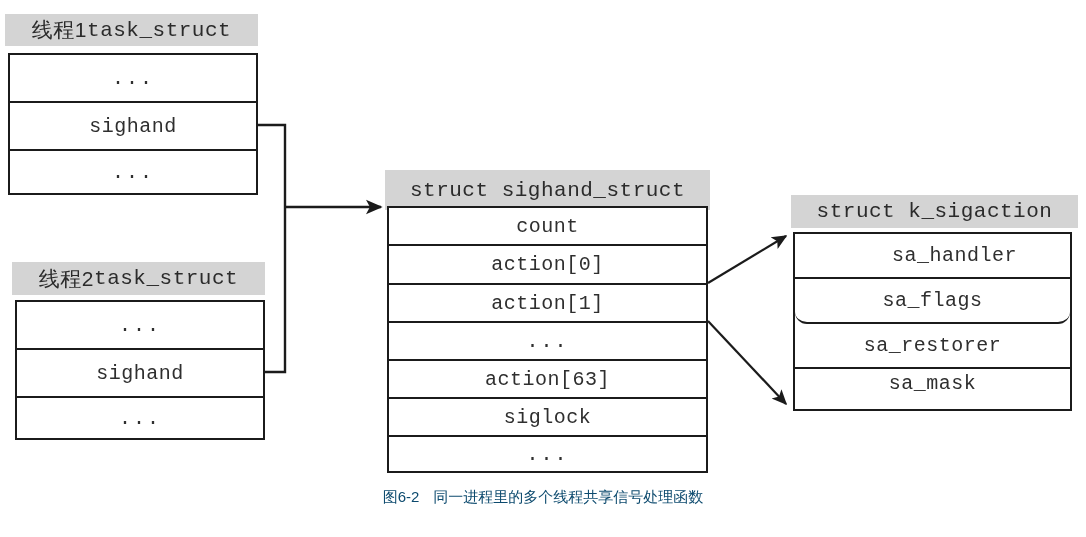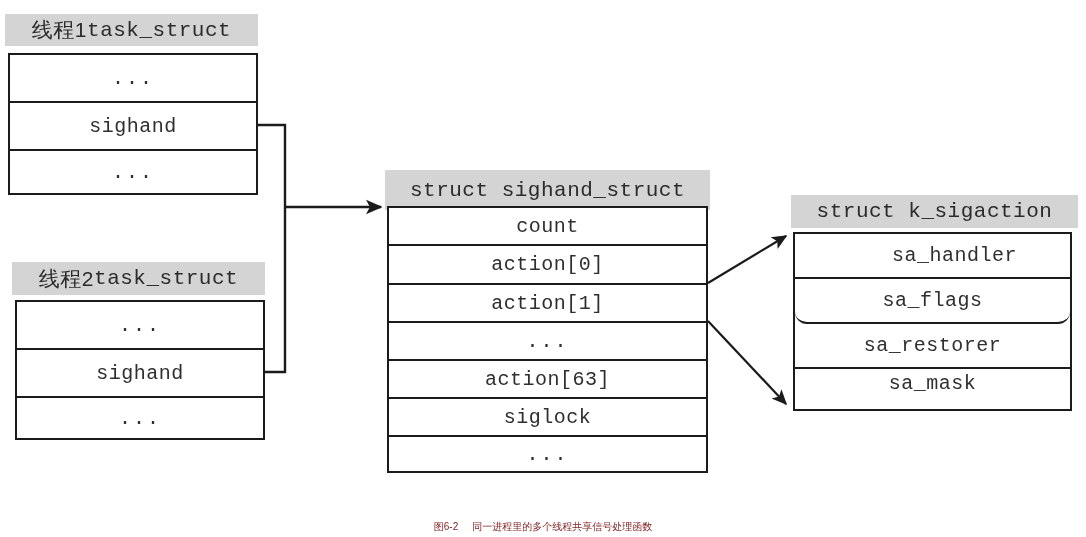--- a/index.html
+++ b/index.html
@@ -73,26 +73,26 @@
     top: 0;
     width: 1086px;
     height: 537px;
     pointer-events: none;
   }
 
   
   #caption {
     position: absolute;
     left: 0;
-    top: 520px;
+    top: 488px;
     width: 1086px;
     text-align: center;
     font-family: "Liberation Sans", "DejaVu Sans", sans-serif;
-    font-size: 10px;
-    color: #7f1d1d;
+    font-size: 15px;
+    color: #0c4a6e;
     white-space: nowrap;
   }
   #caption .cap-num { margin-right: 14px; }
 </style>
 </head>
 <body>
 
 <div id="page">
 
   <svg id="connectors" viewBox="0 0 1086 537" xmlns="http://www.w3.org/2000/svg">

